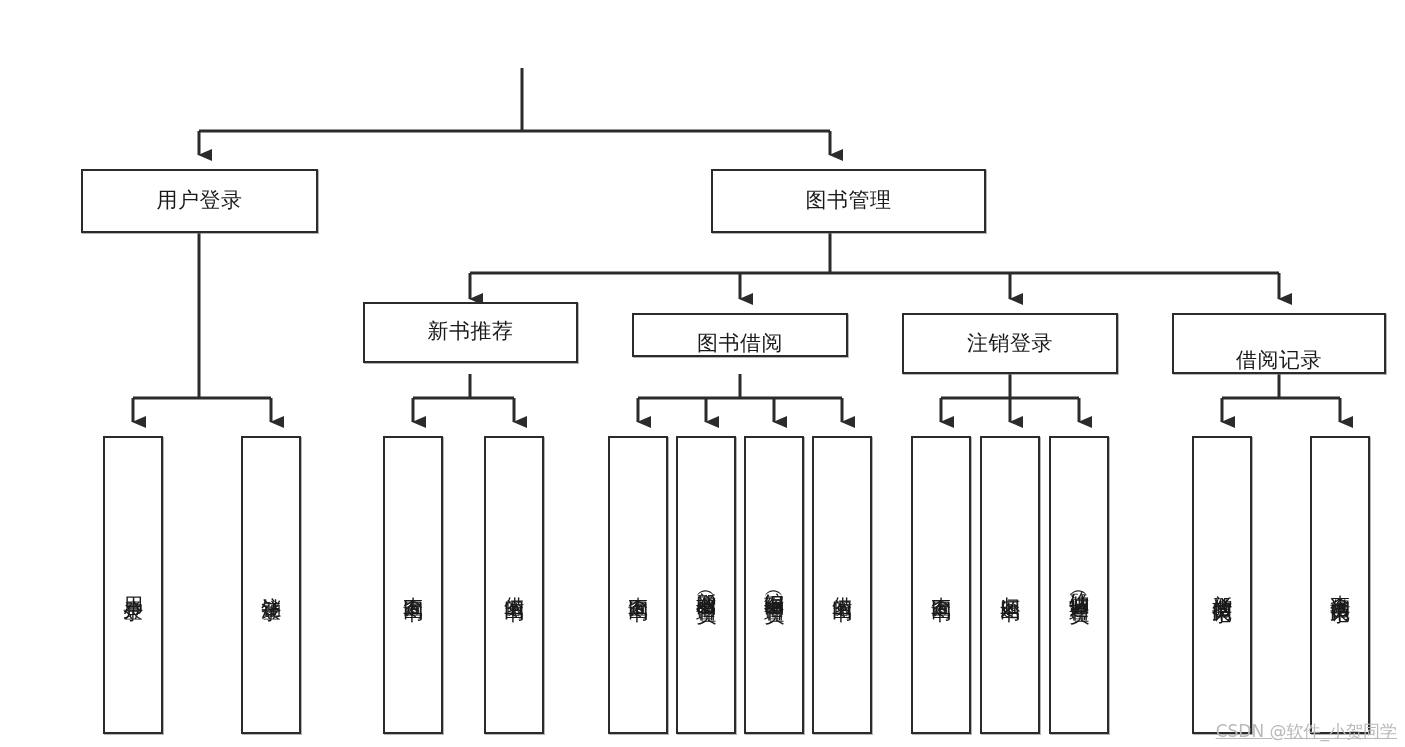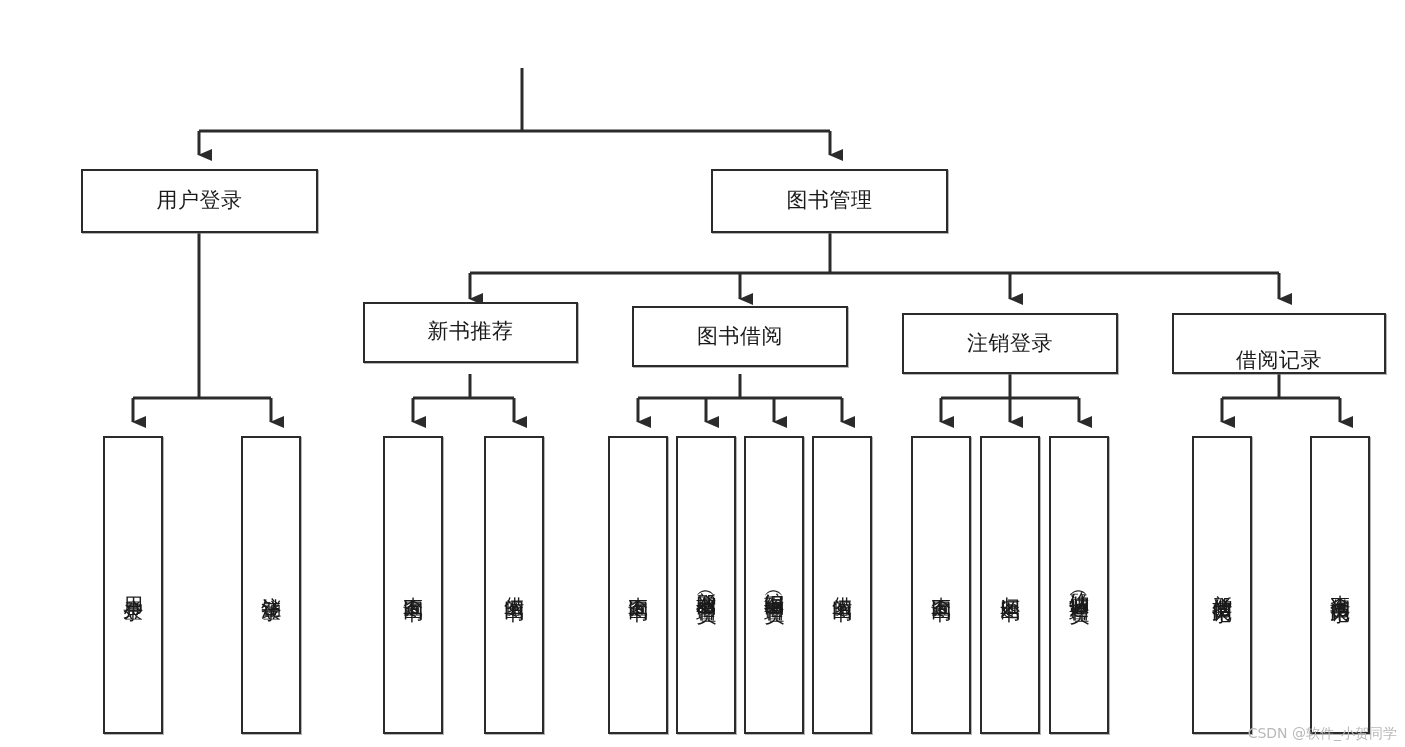--- a/index.html
+++ b/index.html
@@ -60,24 +60,25 @@
     font-size: 20px;
     line-height: 1.28;
     letter-spacing: 2px;
     white-space: nowrap;
     max-height: 282px;
   }
   .watermark {
     position: absolute;
     right: 8px;
     bottom: 4px;
-    font-size: 14px;
+    font-size: 17px;
     color: #b9b9b9;
     white-space: nowrap;
     user-select: none;
+    text-decoration: underline;
   }
 </style>
 </head>
 <body>
 
 <div id="canvas">
 
   <svg id="wires" viewBox="0 0 1405 747">
     <defs>
       <marker id="arrow" viewBox="0 0 12 14" refX="6" refY="13" markerWidth="12" markerHeight="14" orient="auto-start-reverse" markerUnits="userSpaceOnUse">
@@ -125,28 +126,28 @@
       <path d="M 1222 398 L 1340 398"></path>
       <path d="M 1222 398 L 1222 422" marker-end="url(#arrow)"></path>
       <path d="M 1340 398 L 1340 422" marker-end="url(#arrow)"></path>
     </g>
   </svg>
 
 
   <div class="node h" style="left:81px; top:169px; width:237px; height:64px;">
     <span class="label">用户登录</span>
   </div>
-  <div class="node h" style="left:711px; top:169px; width:237px; height:64px;">
+  <div class="node h" style="left:711px; top:169px; width:275px; height:64px;">
     <span class="label">图书管理</span>
   </div>
 
   <div class="node h" style="left:363px; top:302px; width:215px; height:61px;font-family:Liberation Mono, monospace;">
     <span class="label">新书推荐</span>
   </div>
-  <div class="node h" style="left:632px; top:306px; width:216px; height:61px;">
+  <div class="node h" style="left:632px; top:313px; width:216px; height:44px;align-items:flex-end;">
     <span class="label">图书借阅</span>
   </div>
   <div class="node h" style="left:902px; top:313px; width:216px; height:61px;">
     <span class="label">注销登录</span>
   </div>
   <div class="node h" style="left:1172px; top:313px; width:214px; height:61px;align-items:flex-end;">
     <span class="label">借阅记录</span>
   </div>
 
   <div class="node v" style="left:103px; top:436px; width:60px; height:298px;">

